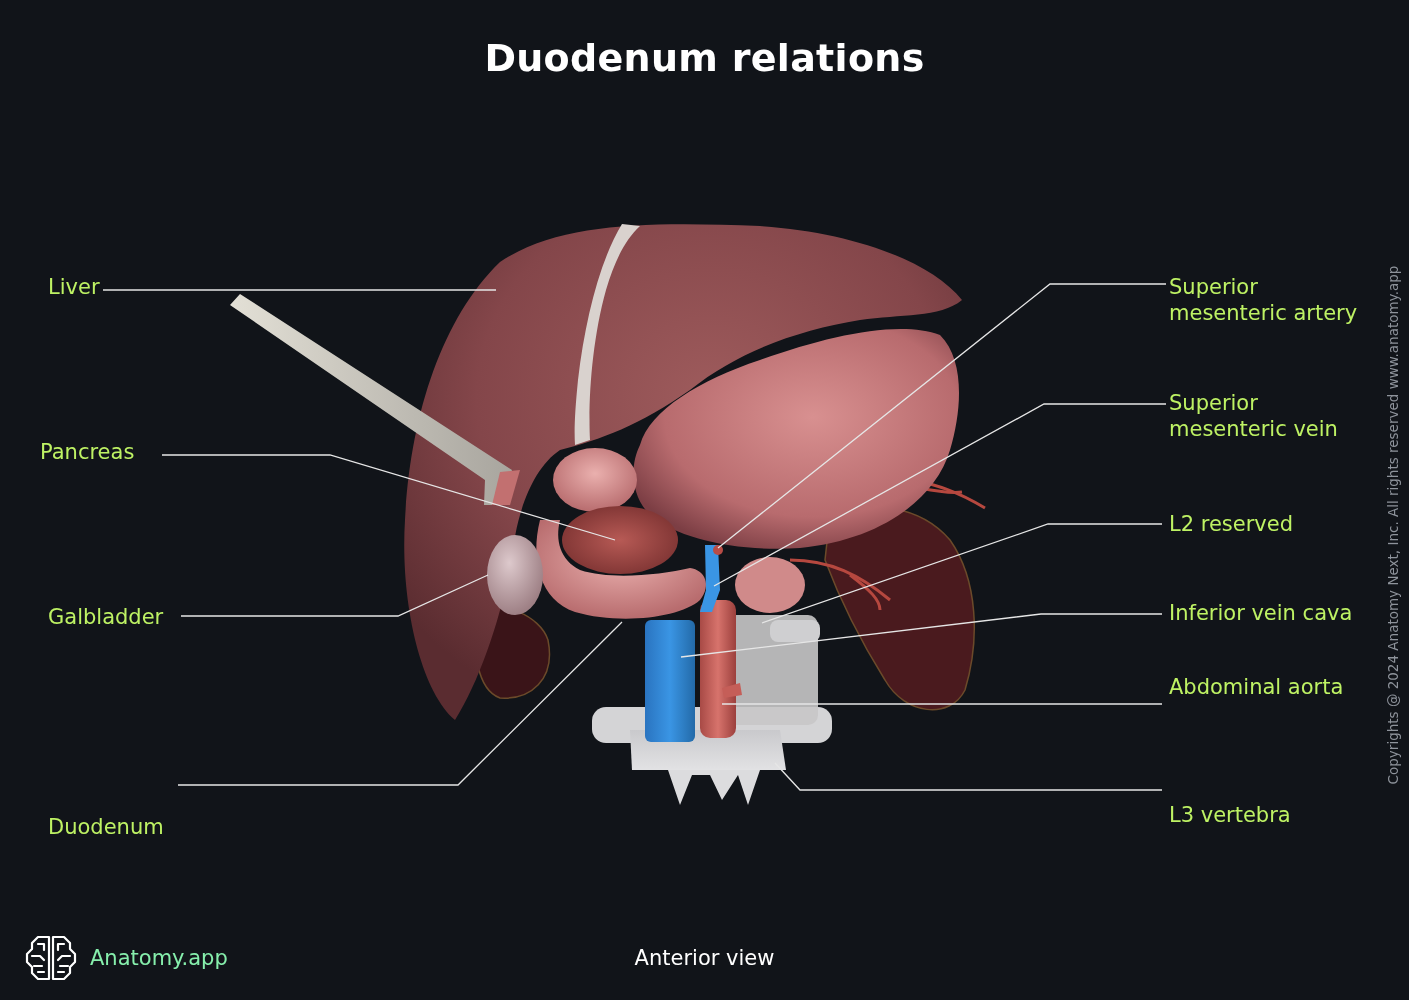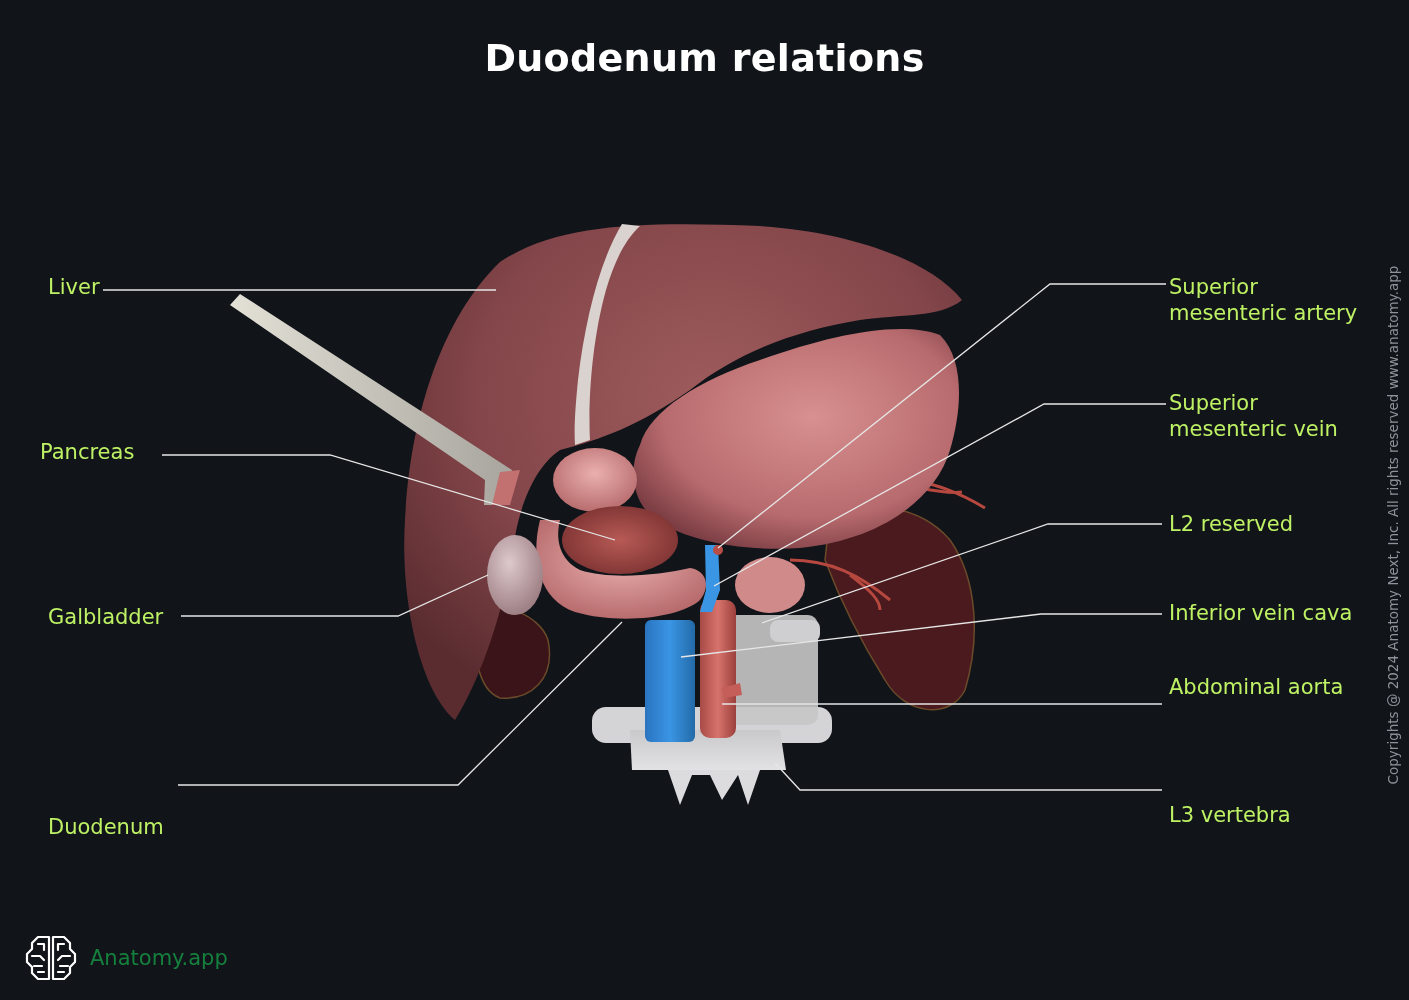--- a/index.html
+++ b/index.html
@@ -21,21 +21,21 @@
     white-space: nowrap;
   }
   .label.right { left: 1169px; }
   .caption {
     position: absolute; top: 946px; left: 0; right: 0; text-align: center;
     font-size: 21px;
   }
   .brand {
     position: absolute; left: 24px; top: 934px; display: flex; align-items: center; gap: 12px;
   }
-  .brand-text { font-size: 21px; color: #15803d; }
+  .brand-text { font-size: 21px; color: #86efac; }
   .copyright {
     position: absolute; left: 1393px; top: 525px;
     transform: translate(-50%, -50%) rotate(-90deg);
     font-size: 13.5px; color: #8e939b; white-space: nowrap;
   }
 </style>
 </head>
 <body>
 
 <div class="stage">
@@ -169,13 +169,14 @@
       <g fill="none" stroke="#ffffff" stroke-width="2.2" stroke-linejoin="round" stroke-linecap="round">
         <path d="M25,3 L14,3 L8,9 L8,15 L3,20 L3,28 L8,33 L8,39 L14,45 L25,45 Z"></path>
         <path d="M29,3 L40,3 L46,9 L46,15 L51,20 L51,28 L46,33 L46,39 L40,45 L29,45 Z"></path>
         <path d="M14,10 L20,10 L20,16 M8,22 L16,22 L20,26 M10,32 L18,32 M14,38 L20,38"></path>
         <path d="M40,10 L34,10 L34,16 M46,22 L38,22 L34,26 M44,32 L36,32 M40,38 L34,38"></path>
       </g>
     </svg>
     <span class="brand-text">Anatomy.app</span>
   </div>
 
+  <div class="caption">Anterior view</div>
 </div>
 
 </body></html>

